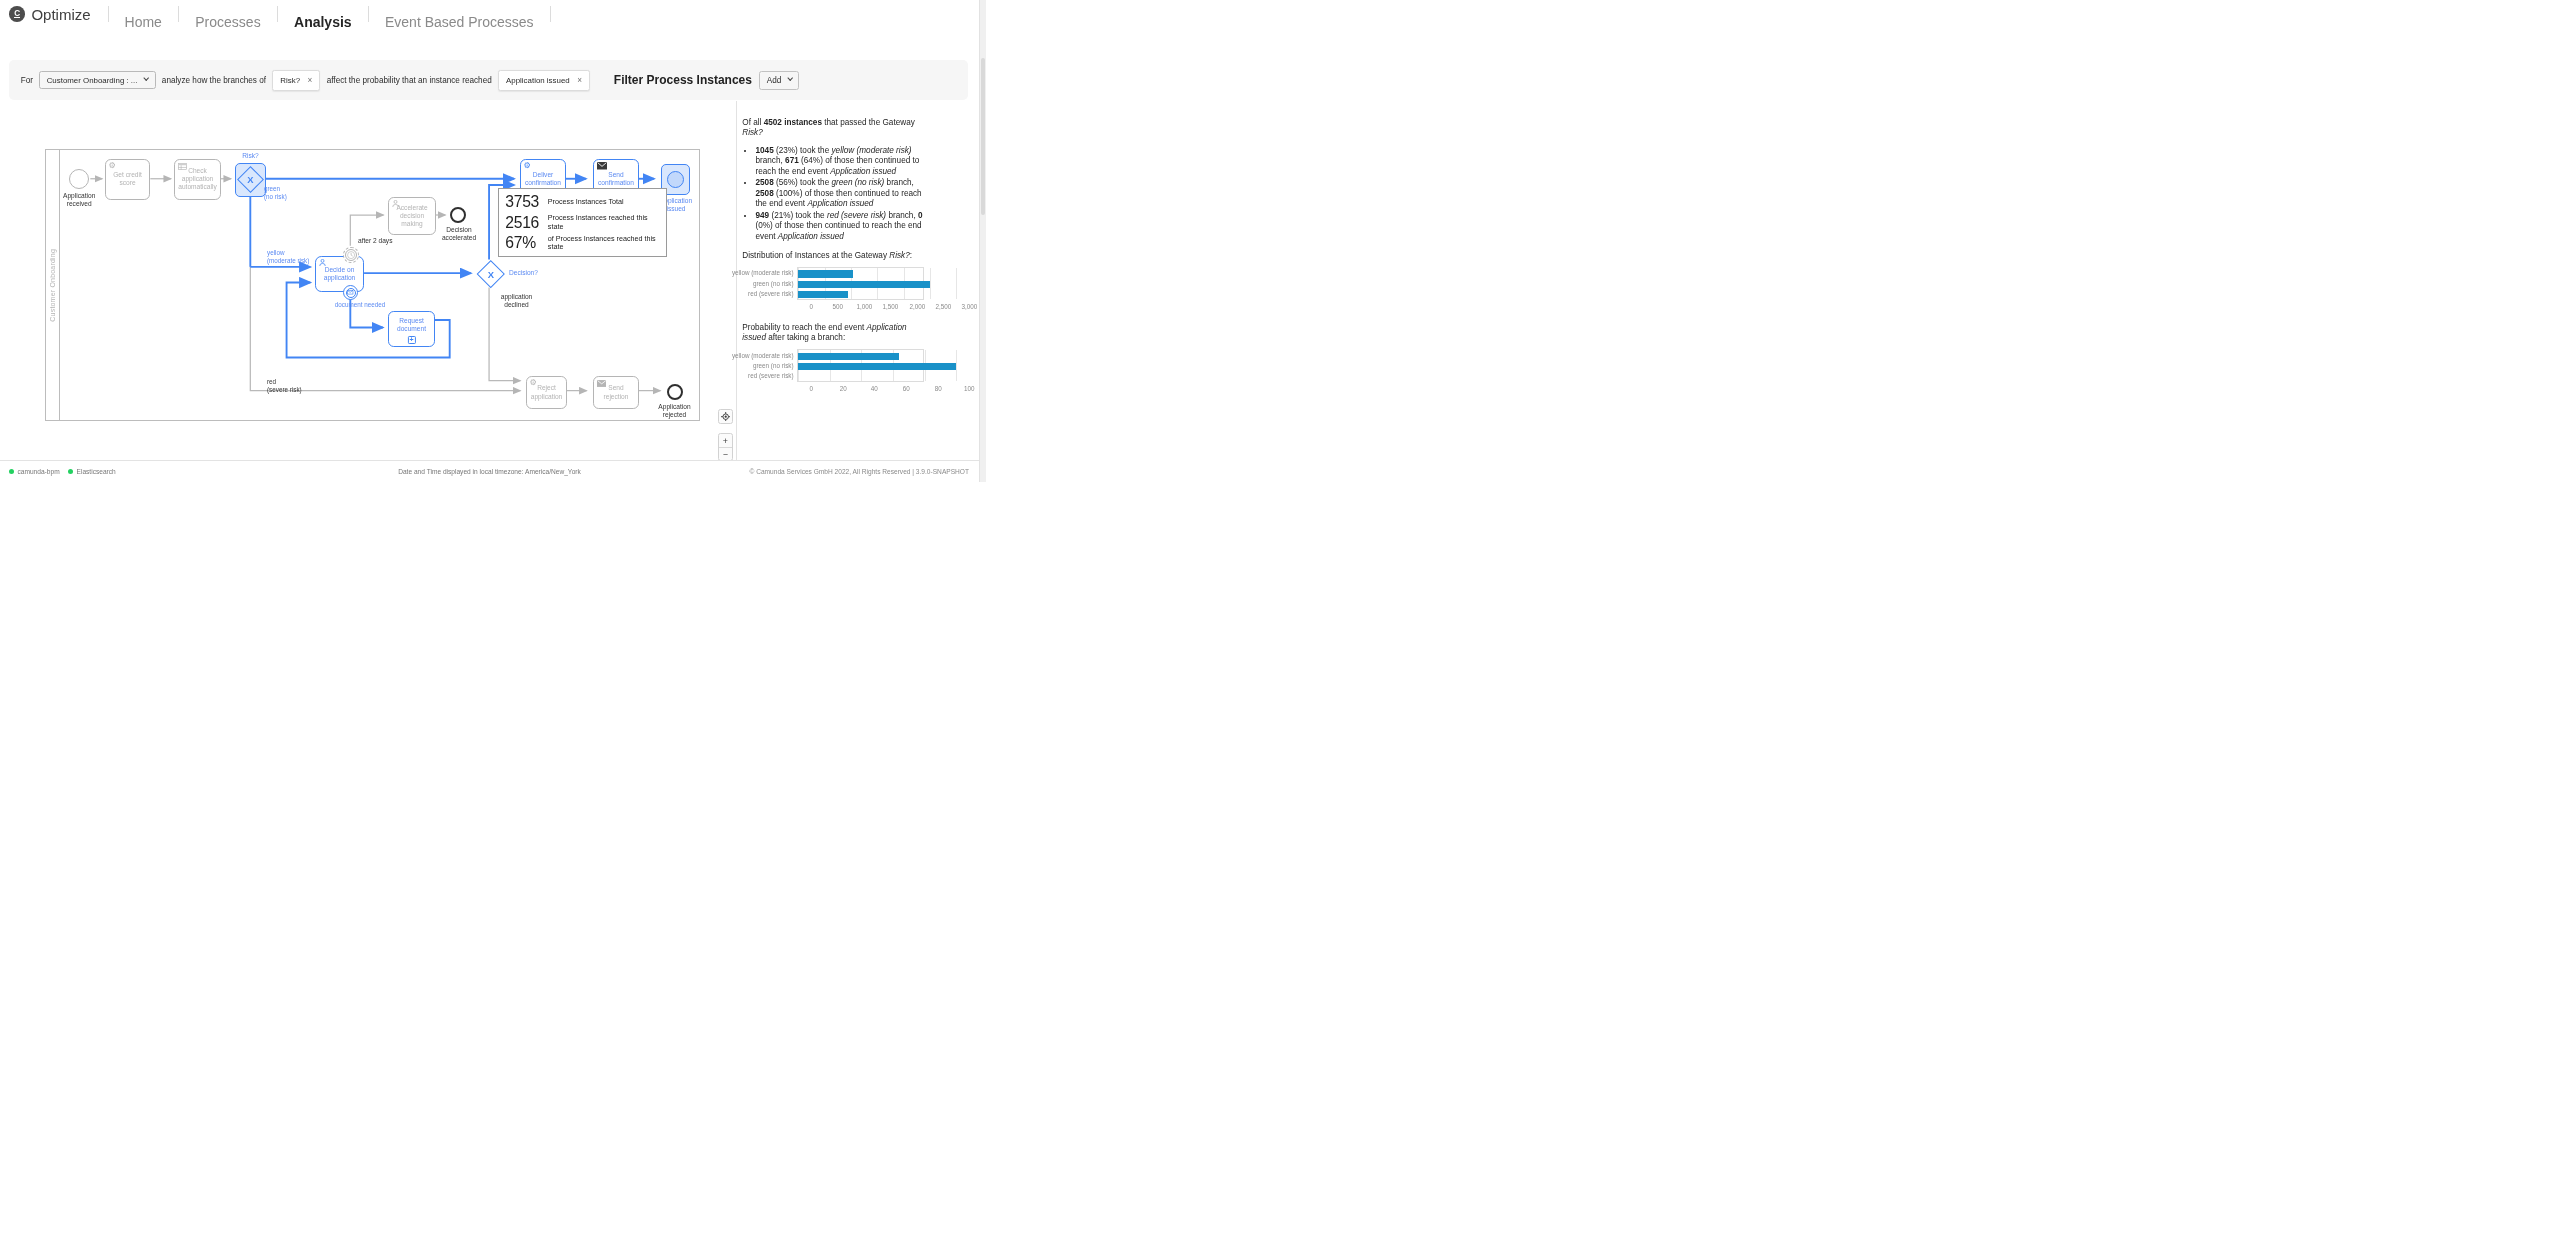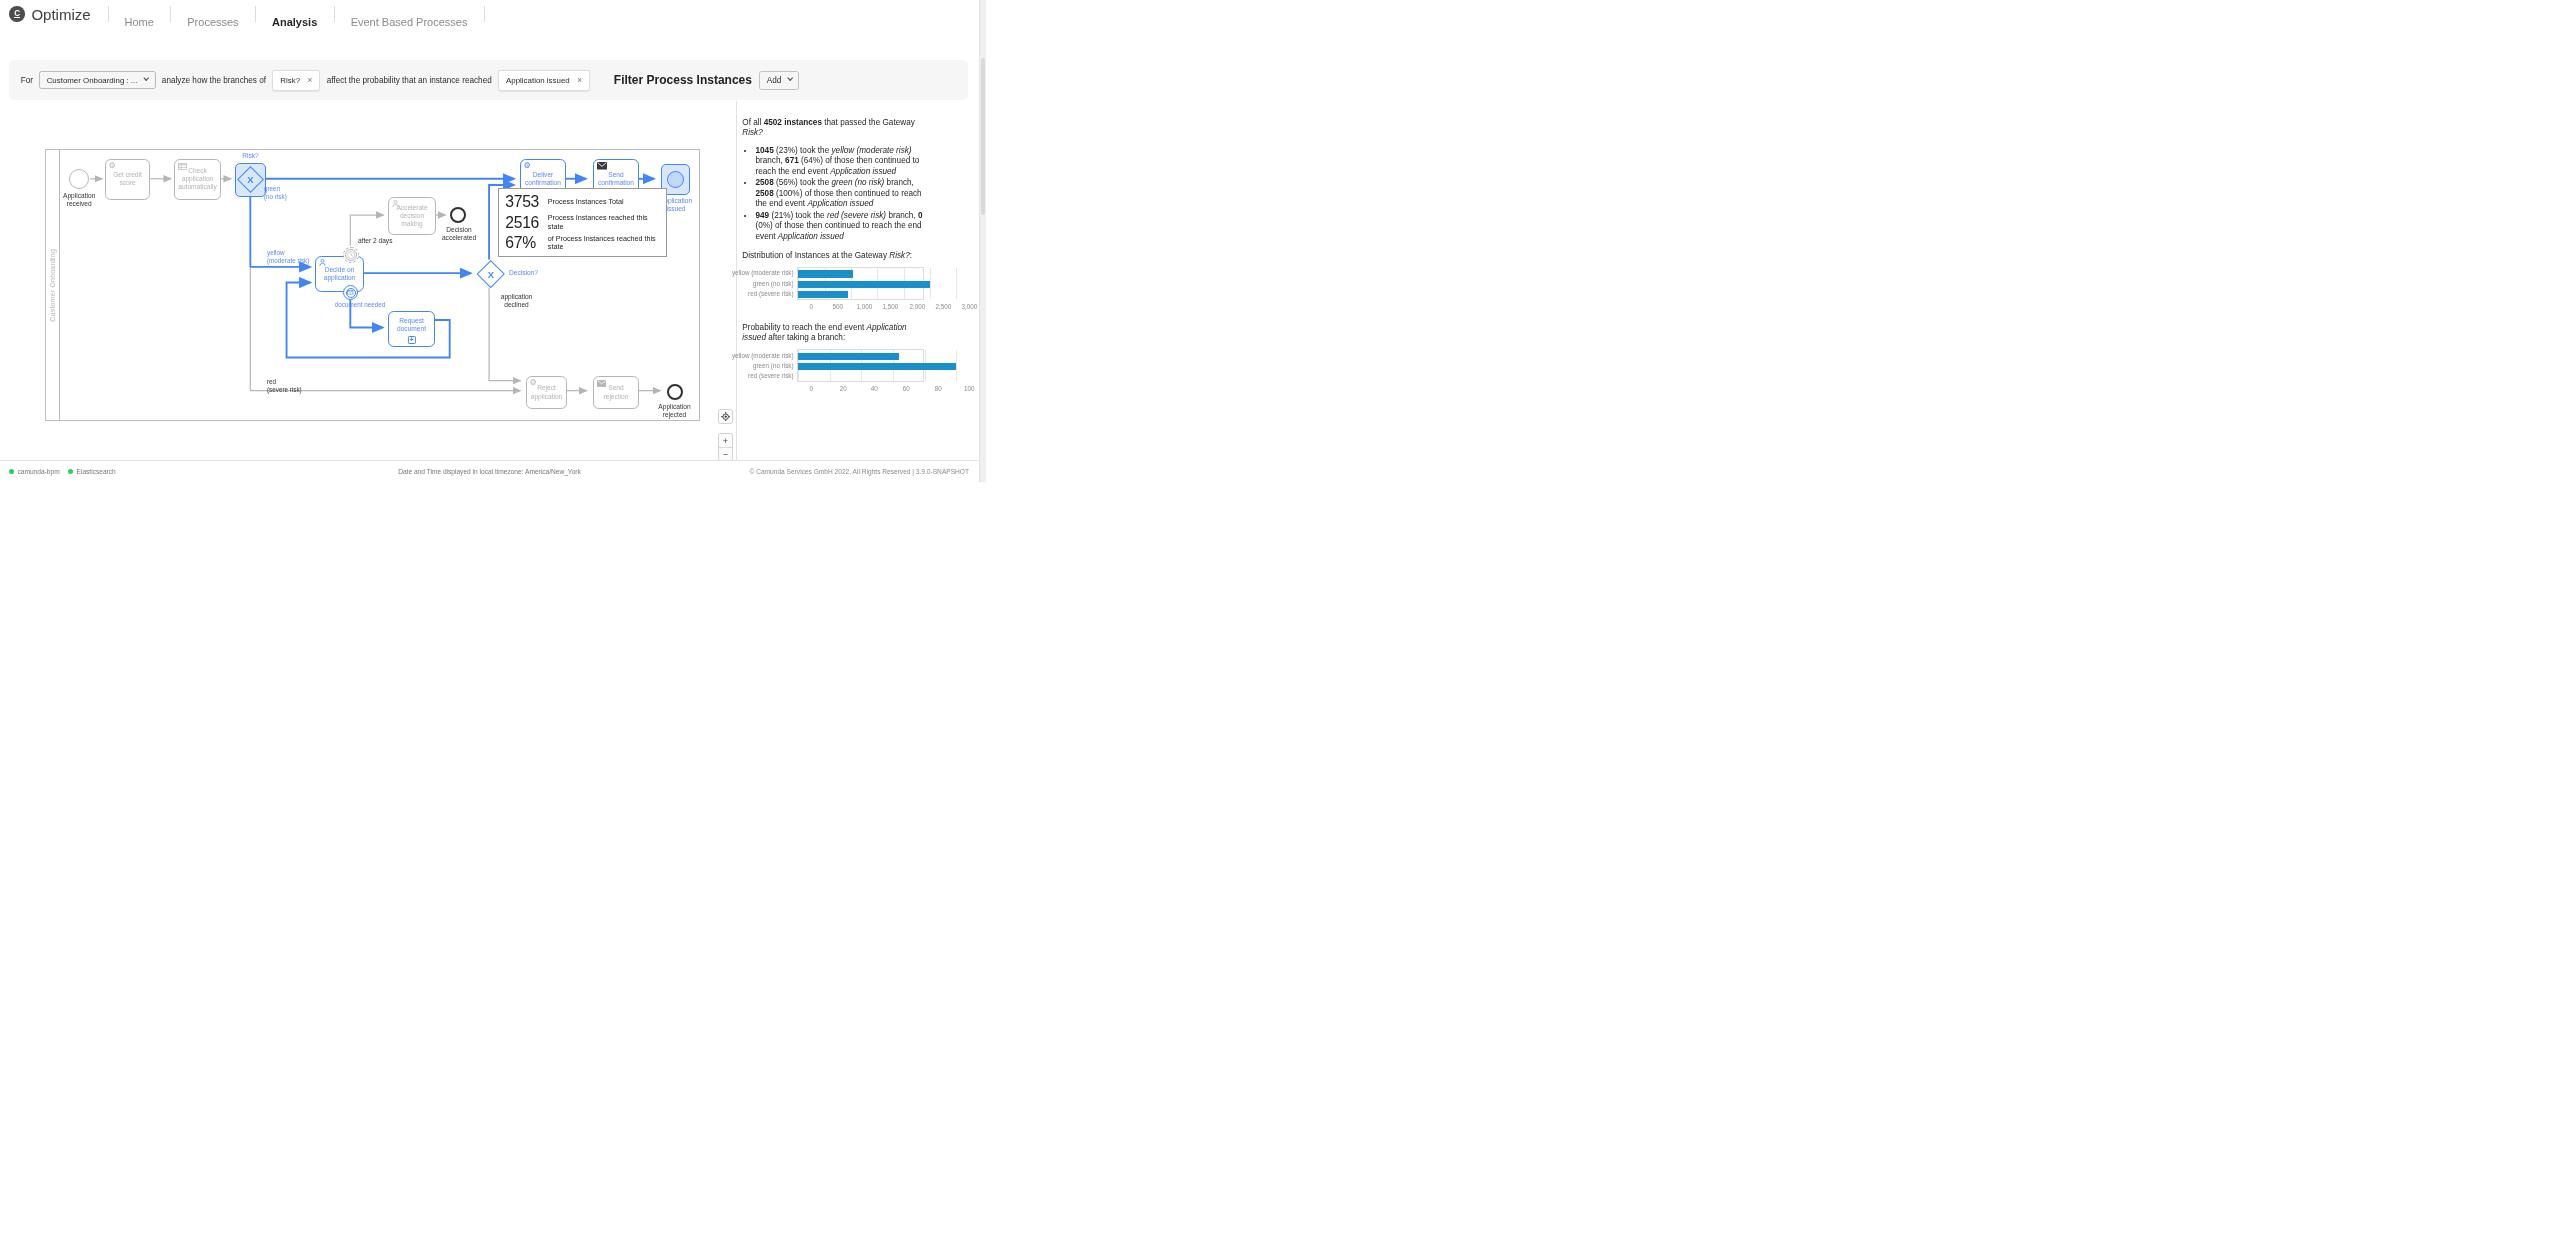--- a/index.html
+++ b/index.html
@@ -14,21 +14,21 @@
   html,body{background:#fff;}
   body{font-family:"Liberation Sans",sans-serif;color:#333;}
   .page{position:relative;width:986px;height:482px;background:#fff;overflow:hidden;}
 
   
   .topnav{position:absolute;top:0;left:0;width:979px;height:28px;display:flex;align-items:center;background:#fff;}
   .logo{width:15.7px;height:15.7px;border-radius:50%;background:#4d4d4d;color:#fff;display:flex;align-items:center;justify-content:center;font-size:8.2px;font-weight:700;margin-left:9.4px;}
   .logo span{border-bottom:1.3px solid #fff;line-height:7.5px;}
   .brand{font-size:15px;font-weight:400;color:#404040;padding:0 17px 0 6.3px;}
   .navdiv{width:0.6px;height:16.4px;background:#dcdcdc;}
-  .navitem{font-size:11px;color:#8a8a8a;padding:0 16.4px;cursor:pointer;margin-top:16px;}
+  .navitem{font-size:14px;color:#8a8a8a;padding:0 16.4px;cursor:pointer;margin-top:16px;}
   .navitem.active{color:#262626;font-weight:700;}
 
   
   .subnav{position:absolute;top:28px;left:0;width:979px;height:28px;display:flex;align-items:center;border-bottom:0.6px solid #e8e8e8;background:#fff;}
   .subitem{font-size:8.2px;color:#8a8a8a;padding:0 19px 0 9.4px;cursor:pointer;}
   .subitem.active{color:#262626;font-weight:700;padding:0 22px;}
   .subdiv{width:0.6px;height:17.6px;background:#dcdcdc;}
 
   
   .filterbar{position:absolute;top:60px;left:9.4px;width:959px;height:40px;background:#f6f6f6;border-radius:5px;display:flex;align-items:center;padding:0 11.3px;font-size:8.2px;color:#2b2b2b;}

